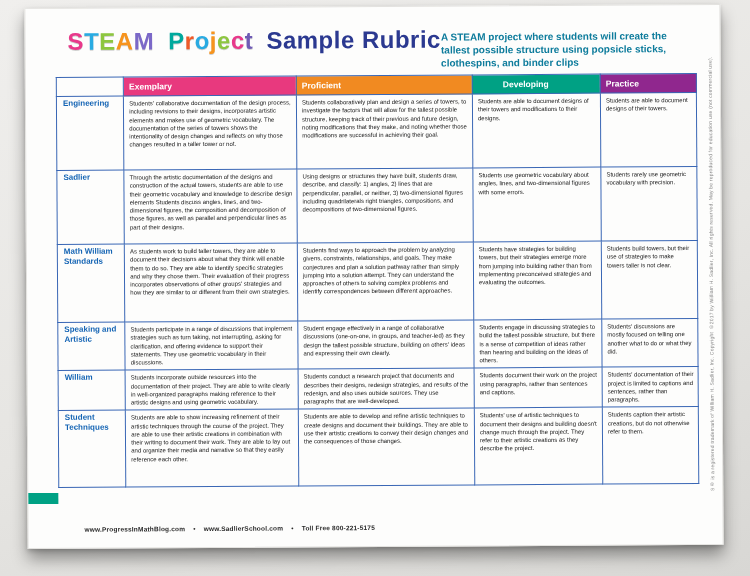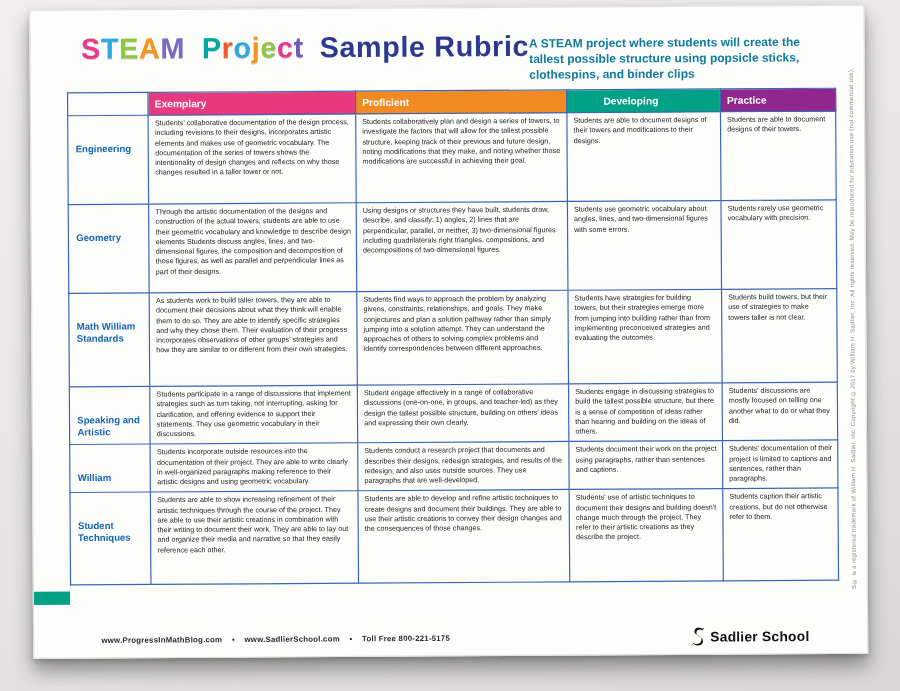--- a/index.html
+++ b/index.html
@@ -35,21 +35,21 @@
     border:1.5px solid #3a67b5; vertical-align:top; text-align:left;
   }
   th.blank { border:none; background:transparent; }
   thead th { color:#fff; font-size:8.5px; font-weight:bold; padding:4px 5px 3px 5px; }
   th.h-0 { background:#e8397e; }
   th.h-1 { background:#f18a21; }
   th.h-2 { background:#00a184;padding-left:30px; }
   th.h-3 { background:#90278e; }
   td.rowlabel {
     color:#1464b4; font-weight:bold; font-size:8px; line-height:1.25;
-    padding:23px 2px 2px 6px; background:#fdfdfc;
+    padding:2px 2px 2px 6px; background:#fdfdfc;
   }
   td.cell {
     font-size:6px; line-height:1.38; color:#222;
     padding:3px 4px 3px 5px; background:#fdfdfc;
   }
   tbody tr.r-0 { height:74px; }
   tbody tr.r-1 { height:74px; }
   tbody tr.r-2 { height:78px; }
   tbody tr.r-3 { height:44px; }
   tbody tr.r-4 { height:38px; }
@@ -107,21 +107,21 @@
     </thead>
     <tbody>
       <tr class="r-0">
         <td class="rowlabel">Engineering</td>
         <td class="cell">Students' collaborative documentation of the design process, including revisions to their designs, incorporates artistic elements and makes use of geometric vocabulary. The documentation of the series of towers shows the intentionality of design changes and reflects on why those changes resulted in a taller tower or not.</td>
         <td class="cell">Students collaboratively plan and design a series of towers, to investigate the factors that will allow for the tallest possible structure, keeping track of their previous and future design, noting modifications that they make, and noting whether those modifications are successful in achieving their goal.</td>
         <td class="cell">Students are able to document designs of their towers and modifications to their designs.</td>
         <td class="cell">Students are able to document designs of their towers.</td>
       </tr>
       <tr class="r-1">
-        <td class="rowlabel">Geometry</td>
+        <td class="rowlabel">Sadlier</td>
         <td class="cell">Through the artistic documentation of the designs and construction of the actual towers, students are able to use their geometric vocabulary and knowledge to describe design elements Students discuss angles, lines, and two-dimensional figures, the composition and decomposition of those figures, as well as parallel and perpendicular lines as part of their designs.</td>
         <td class="cell">Using designs or structures they have built, students draw, describe, and classify: 1) angles, 2) lines that are perpendicular, parallel, or neither, 3) two-dimensional figures including quadrilaterals right triangles, compositions, and decompositions of two-dimensional figures.</td>
         <td class="cell">Students use geometric vocabulary about angles, lines, and two-dimensional figures with some errors.</td>
         <td class="cell">Students rarely use geometric vocabulary with precision.</td>
       </tr>
       <tr class="r-2">
         <td class="rowlabel">Math William Standards</td>
         <td class="cell">As students work to build taller towers, they are able to document their decisions about what they think will enable them to do so. They are able to identify specific strategies and why they chose them. Their evaluation of their progress incorporates observations of other groups' strategies and how they are similar to or different from their own strategies.</td>
         <td class="cell">Students find ways to approach the problem by analyzing givens, constraints, relationships, and goals. They make conjectures and plan a solution pathway rather than simply jumping into a solution attempt. They can understand the approaches of others to solving complex problems and identify correspondences between different approaches.</td>
         <td class="cell">Students have strategies for building towers, but their strategies emerge more from jumping into building rather than from implementing preconceived strategies and evaluating the outcomes.</td>
@@ -154,25 +154,17 @@
   <div class="accent-bar"></div>
 
   <div class="footer">
     <div class="footer-links">
       <span>www.ProgressInMathBlog.com</span>
       <span class="dot">•</span>
       <span>www.SadlierSchool.com</span>
       <span class="dot">•</span>
       <span>Toll Free 800-221-5175</span>
     </div>
-    <div class="brand">
-      <span class="brand-icon">
-        <svg viewBox="0 0 13 17" xmlns="http://www.w3.org/2000/svg">
-          <path d="M10.8,1.2 C8.2,-0.6 4.6,0.4 4.2,3.0 C3.9,5.0 5.8,6.0 7.4,6.9 C9.2,7.9 10.4,9.0 9.9,11.2 C9.3,13.8 5.6,14.6 3.2,13.2 L1.0,16.2 L3.4,14.0 C6.2,16.2 10.6,15.2 11.2,12.2 C11.7,9.8 9.9,8.6 8.0,7.5 C6.4,6.6 5.4,5.6 5.9,3.8 C6.4,1.8 9.2,1.2 10.8,2.6 L12.6,0.2 Z" fill="#111"></path>
-        </svg>
-      </span>
-      <span class="brand-name">Sadlier School</span>
-    </div>
   </div>
 
   <div class="side-note">S® is a registered trademark of William H. Sadlier, Inc.     Copyright ©2017 by William H. Sadlier, Inc. All rights reserved.     May be reproduced for education use (not commercial use).</div>
 
 </div>
 
 </body></html>

